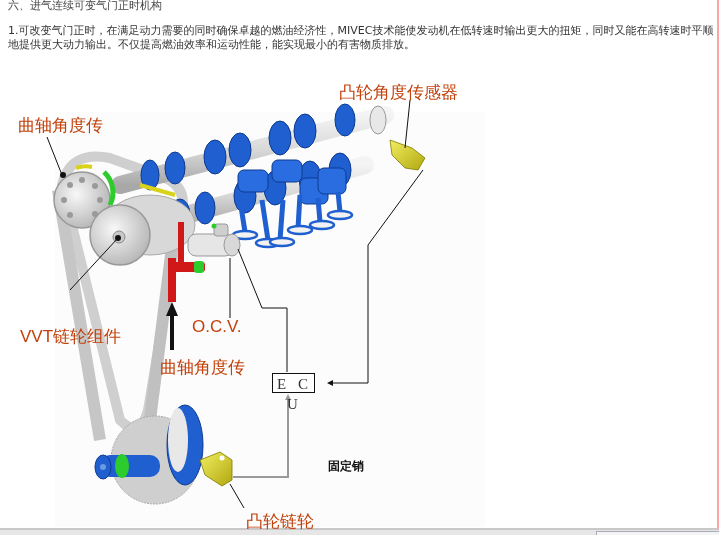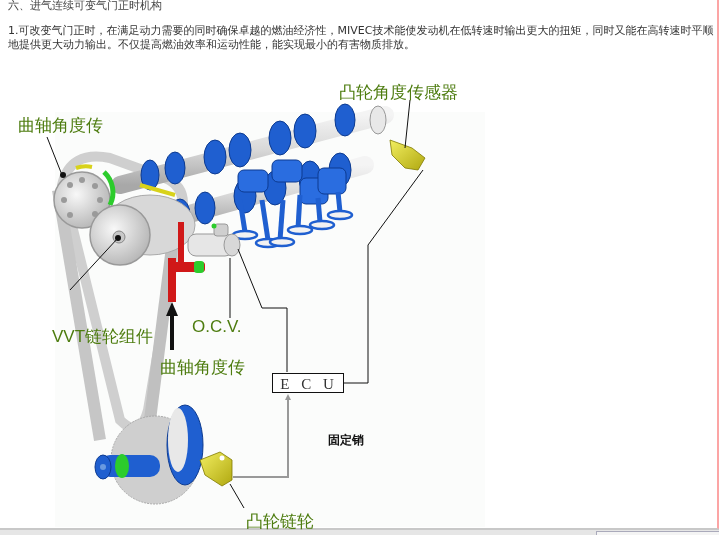--- a/index.html
+++ b/index.html
@@ -4,26 +4,26 @@
 <style>
   html, body { margin:0; padding:0; }
   body { width:719px; height:535px; overflow:hidden; background:#fff; position:relative;
          font-family:"DejaVu Sans", "Liberation Sans", sans-serif; color:#333; }
   .frame { position:absolute; left:0; top:0; width:717px; height:528px; border-right:4px solid #fca5a5; border-bottom:2px solid #c8c8c8; background:#fff; }
   .bottom-strip { position:absolute; left:0; top:530px; width:719px; height:5px; background:#e6e6e6; }
   .bottom-tab { position:absolute; left:596px; top:531px; width:123px; height:4px; background:#f4f4f4; border-left:1px solid #aab; border-top:1px solid #aab; }
   .section-title { position:absolute; left:8px; top:-2px; font-size:11px; color:#444; white-space:nowrap; }
   .para { position:absolute; left:8px; top:24px; width:708px; font-size:11px; line-height:14px; color:#333; }
   .diagram { position:absolute; left:0; top:70px; width:500px; height:460px; }
-  .lbl { position:absolute; white-space:nowrap; color:#4d7c0f; }
+  .lbl { position:absolute; white-space:nowrap; color:#c2410c; }
   .lbl-cjk { font-family:"DejaVu Serif", serif; font-size:17px; }
   .lbl-sans { font-family:"Liberation Sans", sans-serif; font-size:17px; }
-  .ecu-box { position:absolute; left:272px; top:373px; width:72px; height:20px; border:1px solid #111; background:#fff;
+  .ecu-box { position:absolute; left:272px; top:373px; width:43px; height:20px; border:1px solid #111; background:#fff;
              font-family:"Liberation Serif", serif; font-size:15px; letter-spacing:4px; text-align:center; line-height:20px; padding-left:2px; box-sizing:border-box;}
-  .pin-label { position:absolute; left:328px; top:432px; font-size:12px; color:#111; font-weight:bold; }
+  .pin-label { position:absolute; left:328px; top:458px; font-size:12px; color:#111; font-weight:bold; }
 </style>
 </head>
 <body>
 
 <div class="frame">
   <div class="section-title">六、进气连续可变气门正时机构</div>
   <div class="para">1.可改变气门正时，在满足动力需要的同时确保卓越的燃油经济性，MIVEC技术能使发动机在低转速时输出更大的扭矩，同时又能在高转速时平顺地提供更大动力输出。不仅提高燃油效率和运动性能，能实现最小的有害物质排放。</div>
 
   <div class="diagram">
     <svg width="500" height="460" viewBox="0 70 500 460" style="position:absolute;left:0;top:0">
@@ -156,21 +156,21 @@
       <polyline points="233,477 288,477 288,398" stroke="#999" stroke-width="2" fill="none"></polyline>
       <polygon points="285,400 291,400 288,394" fill="#999"></polygon>
       <g fill="#111">
         <circle cx="63" cy="175" r="3"></circle>
         <circle cx="118" cy="238" r="3"></circle>
       </g>
     </svg>
 
     <div class="lbl lbl-cjk" style="left:18px; top:44px;">曲轴角度传</div>
     <div class="lbl lbl-cjk" style="left:339px; top:11px;">凸轮角度传感器</div>
-    <div class="lbl lbl-sans" style="left:20px; top:255px;margin-left:32px;">VVT链轮组件</div>
+    <div class="lbl lbl-sans" style="left:20px; top:255px;">VVT链轮组件</div>
     <div class="lbl lbl-sans" style="left:192px; top:247px;">O.C.V.</div>
     <div class="lbl lbl-cjk" style="left:160px; top:286px;">曲轴角度传</div>
     <div class="lbl lbl-cjk" style="left:246px; top:440px;">凸轮链轮</div>
     <div class="ecu-box" style="top:303px;">E C U</div>
   </div>
 
   <div class="pin-label">固定销</div>
 </div>
 
 <div class="bottom-strip"></div>

